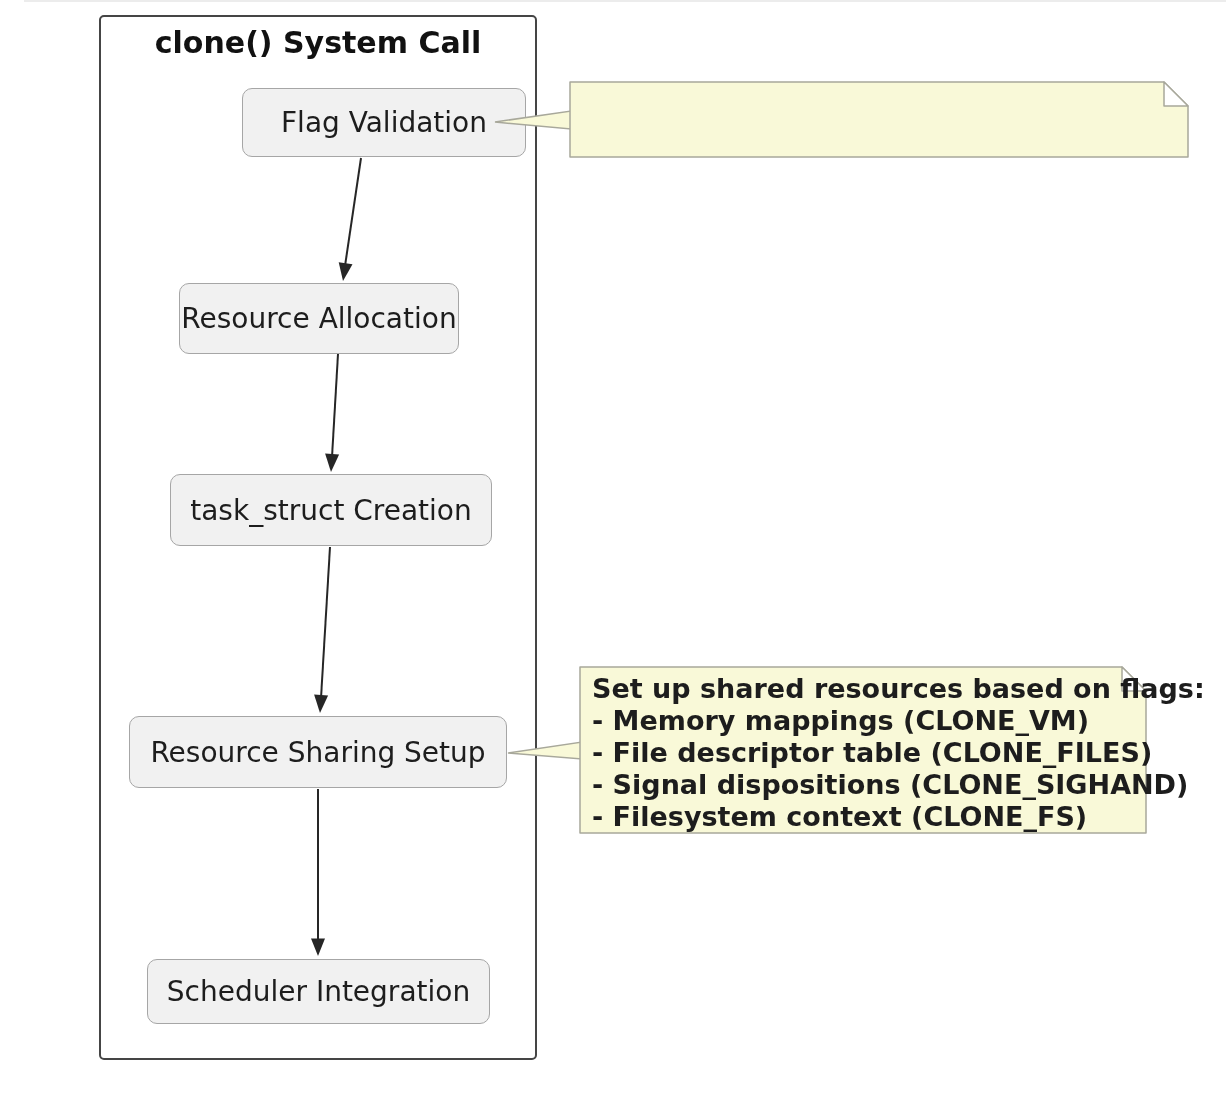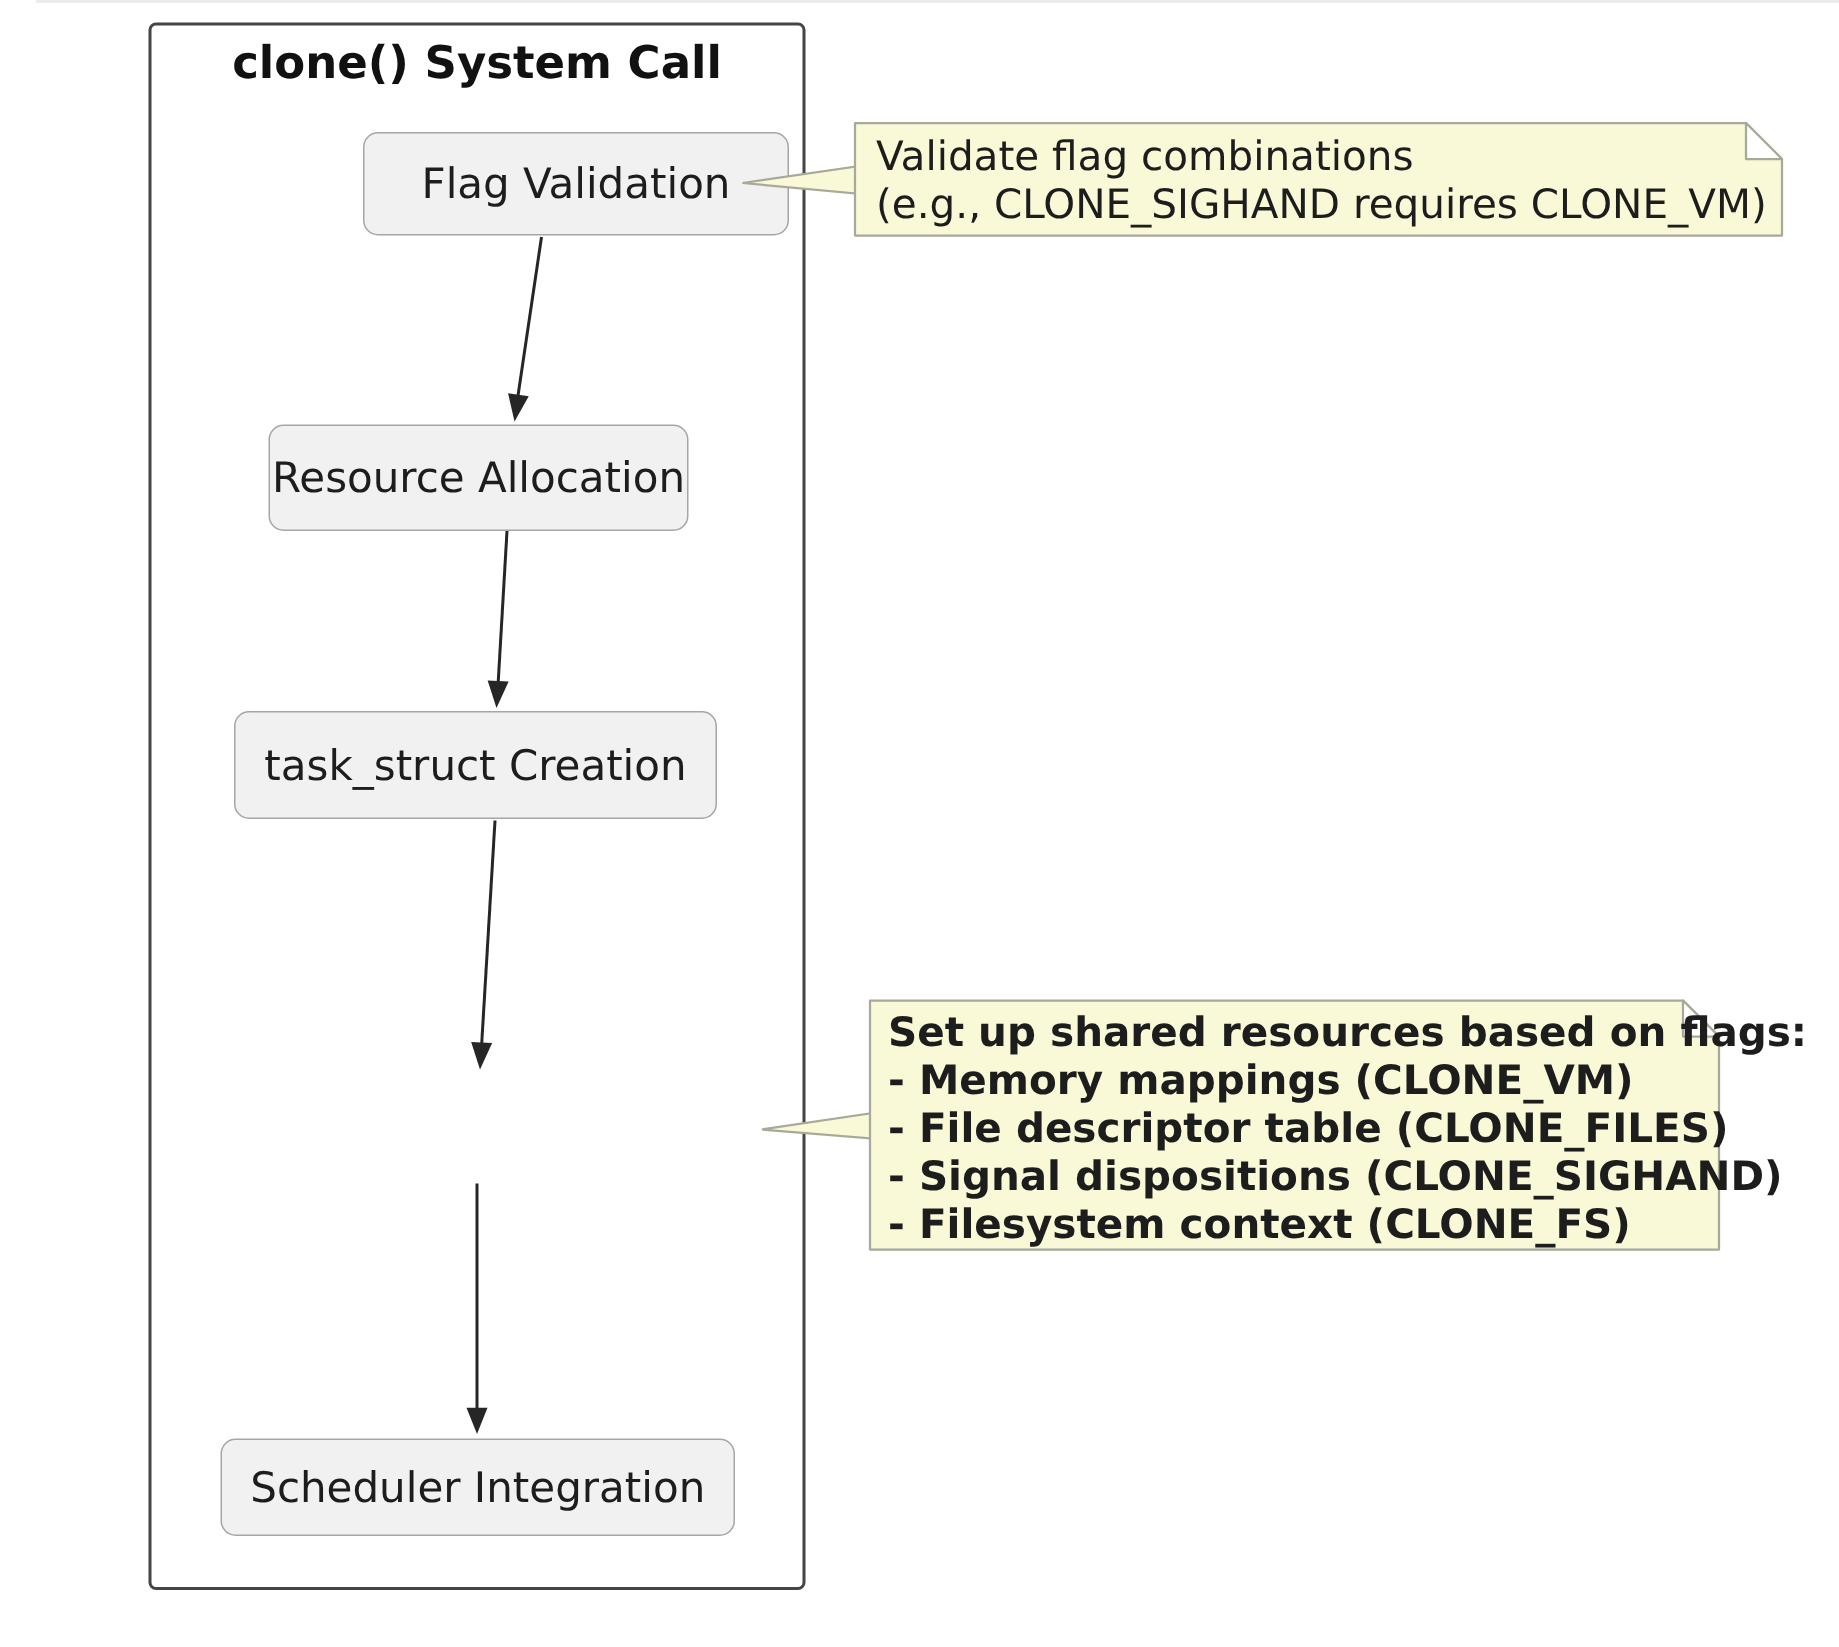--- a/index.html
+++ b/index.html
@@ -18,21 +18,21 @@
   .top-edge-line{position:absolute;left:0;top:0;width:1226px;height:2px;background:#ECECEC;}
   .container{position:absolute;left:75px;top:15px;width:438px;height:1045px;
     border:2px solid var(--container-border);border-radius:5px;background:#ffffff;z-index:1;}
   .diagram-title{position:absolute;left:75px;top:25px;width:438px;text-align:center;
     font-size:30px;font-weight:bold;color:#111;z-index:3;}
   .node{position:absolute;background:var(--node-fill);border:1.5px solid var(--node-border);
     border-radius:10px;display:flex;align-items:center;justify-content:center;
     font-size:28px;color:var(--text-color);z-index:1;white-space:nowrap;}
   .node-1{left:218px;top:88px;width:284px;height:69px;}
   .node-2{left:155px;top:283px;width:280px;height:71px;}
-  .node-3{left:132px;top:474px;width:322px;height:72px;text-align:right;}
+  .node-3{left:146px;top:474px;width:322px;height:72px;text-align:right;}
   .node-4{left:105px;top:716px;width:378px;height:72px;}
   .node-5{left:123px;top:959px;width:343px;height:65px;}
   svg.overlay{position:absolute;left:0;top:0;width:1226px;height:1098px;z-index:2;pointer-events:none;}
   .note-text{position:absolute;font-size:27px;line-height:32px;white-space:pre-line;
     color:var(--text-color);z-index:3;}
   .note-text-1{left:560px;top:89px;}
   .note-text-2{left:568px;top:673px;font-weight:bold;}
 </style>
 </head>
 <body>
@@ -46,20 +46,23 @@
   <div class="diagram-title">clone() System Call</div>
 
   <div class="node node-1">
     <span>Flag Validation</span>
   </div>
   <div class="node node-2">
     <span>Resource Allocation</span>
   </div>
   <div class="node node-3">
     <span>task_struct Creation</span>
+  </div>
+  <div class="node node-4">
+    <span>Resource Sharing Setup</span>
   </div>
   <div class="node node-5">
     <span>Scheduler Integration</span>
   </div>
 
   <svg class="overlay" viewBox="0 0 1226 1098">
 
     <g>
       <line x1="337" y1="158" x2="321" y2="266" style="stroke:var(--arrow-color);stroke-width:2"></line>
       <polygon points="319,281 314.7,262.2 328.5,264.2" style="fill:var(--arrow-color)"></polygon>
@@ -80,21 +83,19 @@
     <polygon points="471,122 547,111 547,129" style="fill:var(--note-fill);stroke:var(--note-border);stroke-width:1.5"></polygon>
     <polygon points="484,753 558,742 558,759" style="fill:var(--note-fill);stroke:var(--note-border);stroke-width:1.5"></polygon>
 
     <path d="M546,82 H1140 L1164,106 V157 H546 Z" style="fill:var(--note-fill);stroke:var(--note-border);stroke-width:1.5;stroke-linejoin:round"></path>
     <path d="M1140,82 V106 H1164 Z" style="fill:#ffffff;stroke:var(--note-border);stroke-width:1.5;stroke-linejoin:round"></path>
 
     <path d="M556,667 H1098 L1122,691 V833 H556 Z" style="fill:var(--note-fill);stroke:var(--note-border);stroke-width:1.5;stroke-linejoin:round"></path>
     <path d="M1098,667 V691 H1122 Z" style="fill:#ffffff;stroke:var(--note-border);stroke-width:1.5;stroke-linejoin:round"></path>
   </svg>
 
-  <div class="note-text note-text-1">Validate flag combinations
-(e.g., CLONE_SIGHAND requires CLONE_VM)</div>
   <div class="note-text note-text-2">Set up shared resources based on flags:
 - Memory mappings (CLONE_VM)
 - File descriptor table (CLONE_FILES)
 - Signal dispositions (CLONE_SIGHAND)
 - Filesystem context (CLONE_FS)</div>
 
 </div>
 
 </body></html>

